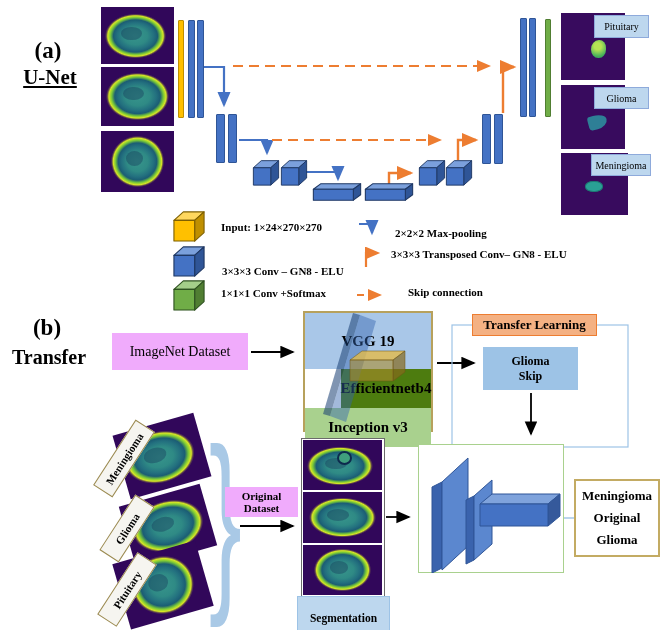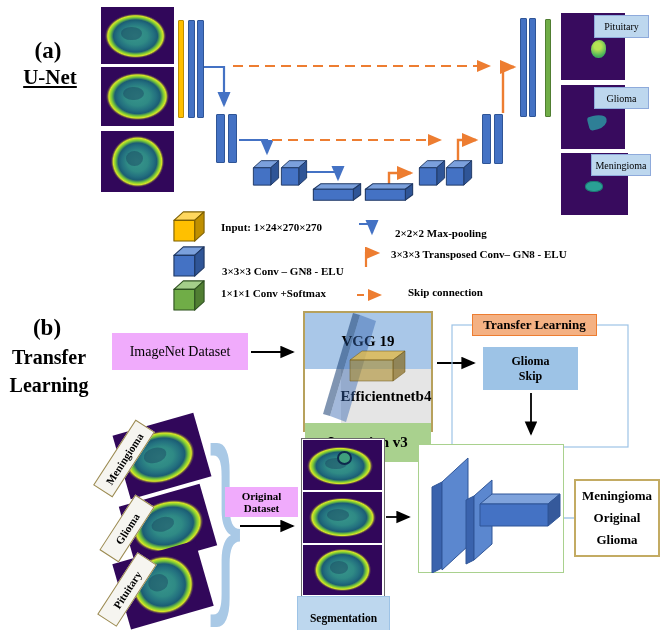--- a/index.html
+++ b/index.html
@@ -169,27 +169,26 @@
     <path d="M5,20 L5,6 L17,6" fill="none" stroke="#ED7D31" stroke-width="2.2" marker-end="url(#ao)"></path>
     </svg>
   <div class="abs legtxt" style="left:391px;top:248px;">3×3×3 Transposed Conv– GN8 - ELU</div>
   <svg class="abs" style="left:355px;top:289px;" width="34" height="12" viewBox="0 0 34 12">
     <path d="M2,6 L25,6" fill="none" stroke="#ED7D31" stroke-width="2" stroke-dasharray="7 5" marker-end="url(#ao)"></path>
     </svg>
   <div class="abs legtxt" style="left:408px;top:286px;">Skip connection</div>
 
   <div class="abs ptag ctr" style="left:15px;top:315px;width:64px;height:26px;">(b)</div>
   <div class="abs ctr b" style="left:0px;top:345px;width:98px;height:24px;font-size:20px;">Transfer</div>
-  <div class="abs ctr b" style="left:0px;top:373px;width:98px;height:24px;font-size:20px;">Learning</div>
 
   <div class="abs bluebox ctr" style="left:112px;top:333px;width:136px;height:37px;font-size:14px;">ImageNet Dataset</div>
 
   <div class="abs" style="left:303px;top:311px;width:130px;height:121px;border:2px solid #b7a15c;box-sizing:border-box;">
     <div class="ctr bandtxt" style="height:56px;background:#A9C7E8;">VGG 19</div>
-    <div class="ctr bandtxt" style="height:54px;background:#e5e5e5;margin-left:36px;">Efficientnetb4</div>
+    <div class="ctr bandtxt" style="height:39px;background:#4d7c0f;margin-left:36px;">Efficientnetb4</div>
     <div class="ctr bandtxt" style="height:39px;background:#A9D18E;">Inception v3</div>
   </div>
   <svg class="abs" style="left:303px;top:311px;" width="130" height="121" viewBox="0 0 130 121">
     <polygon points="20,103 50,2 57,4 27,105" fill="rgba(23,62,115,0.55)"></polygon>
     <polygon points="27,105 57,4 73,10 43,111" fill="rgba(52,100,176,0.45)"></polygon>
     <polygon points="47,49 59,40 102,40 90,49" fill="rgba(228,186,73,0.8)" stroke="rgba(110,86,20,.5)"></polygon>
     <polygon points="90,49 102,40 102,61 90,70" fill="rgba(134,106,28,0.7)" stroke="rgba(110,86,20,.5)"></polygon>
     <polygon points="47,49 90,49 90,70 47,70" fill="rgba(172,140,44,0.6)" stroke="rgba(110,86,20,.5)"></polygon>
   </svg>
 

